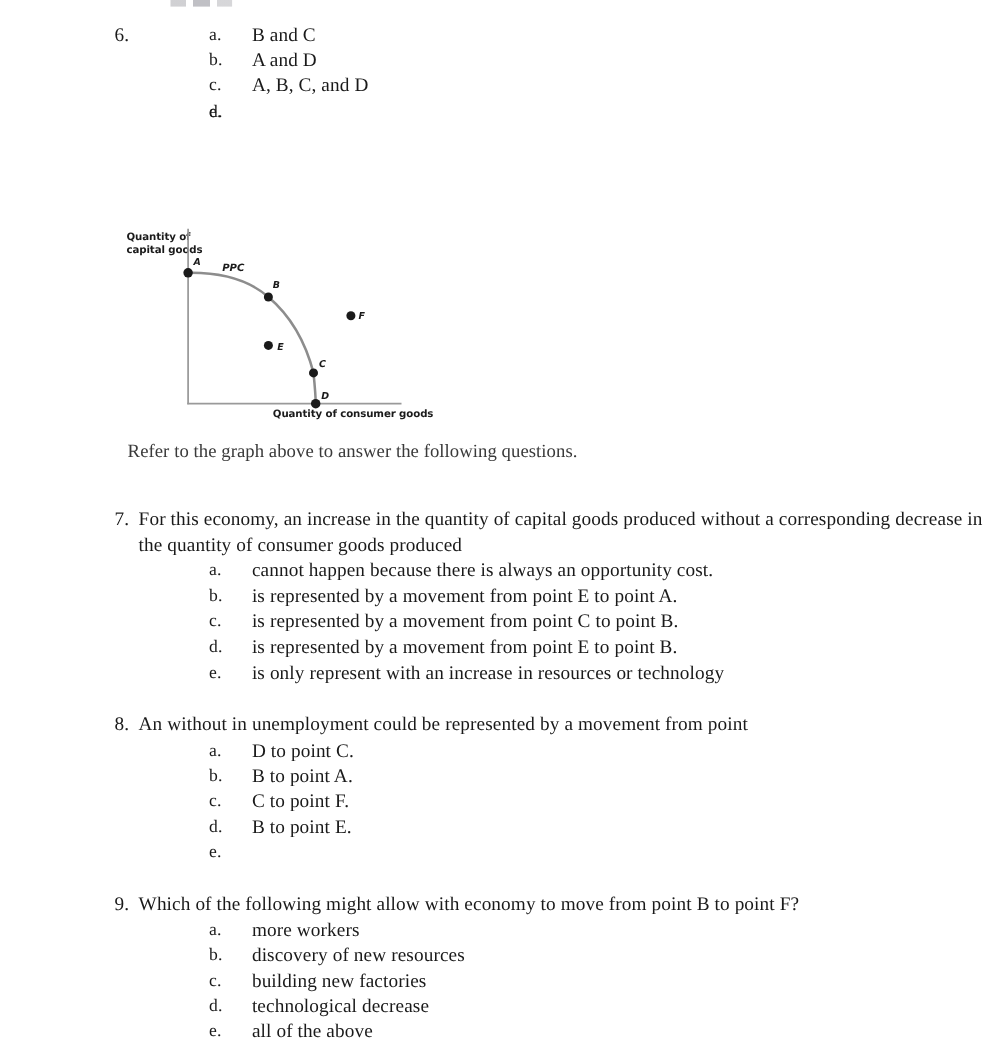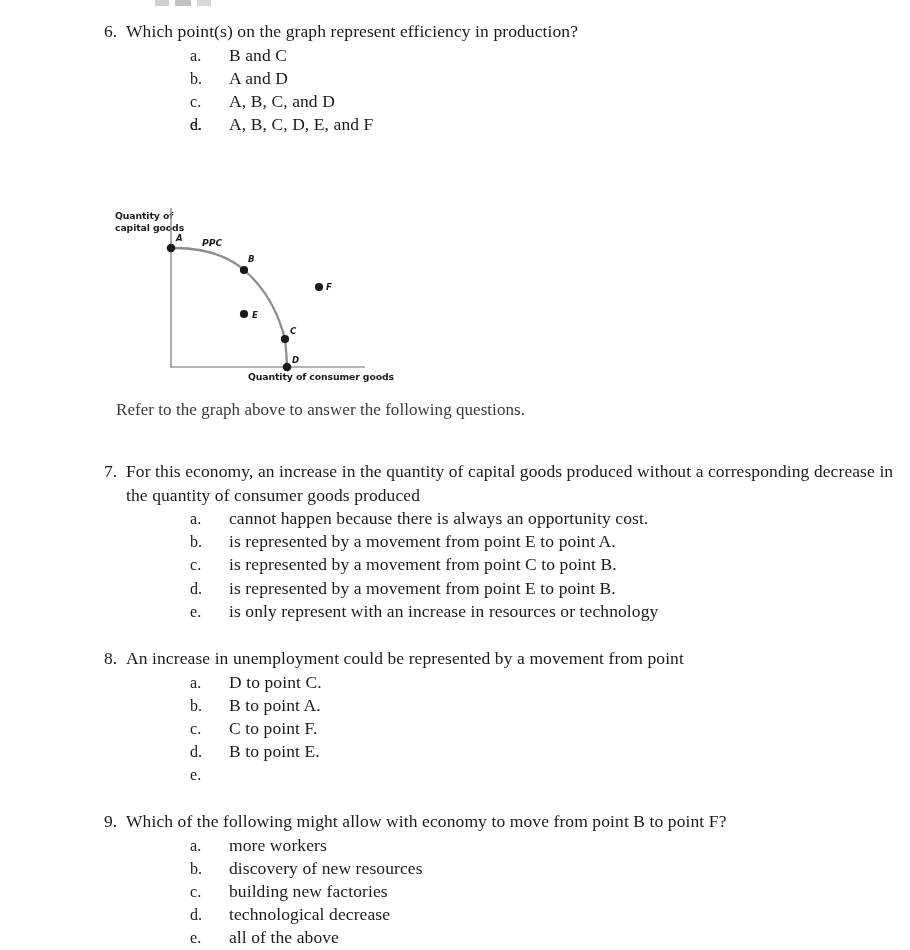--- a/index.html
+++ b/index.html
@@ -147,41 +147,39 @@
 </head>
 <body>
 
 <div class="page">
 
   <div class="top-artifact"></div>
 
   <div class="question" style="top:20px;">
     <div class="q-head">
       <span class="q-num">6.</span>
-      <span class="q-stem">Which point(s) on the graph represent efficiency in production?</span>
     </div>
     <ul class="options">
       <li class="option">
         <span class="opt-letter">a.</span>
         <span class="opt-text">B and C</span>
       </li>
       <li class="option">
         <span class="opt-letter">b.</span>
         <span class="opt-text">A and D</span>
       </li>
       <li class="option">
         <span class="opt-letter">c.</span>
         <span class="opt-text">A, B, C, and D</span>
       </li>
       <li class="option">
         <span class="opt-letter">d.</span>
       </li>
       <li class="option">
         <span class="opt-letter">e.</span>
-        <span class="opt-text">A, B, C, D, E, and F</span>
       </li>
     </ul>
   </div>
 
   <div class="figure">
 
     <div class="axis-label y-axis-label">
       <span>Quantity of</span><br>
       <span>capital goods</span>
     </div>
@@ -240,21 +238,21 @@
       <li class="option">
         <span class="opt-letter">e.</span>
         <span class="opt-text">is only represent with an increase in resources or technology</span>
       </li>
     </ul>
   </div>
 
   <div class="question wide" style="top:647px;">
     <div class="q-head">
       <span class="q-num">8.</span>
-      <span class="q-stem">An increase in unemployment could be represented by a movement from point</span>
+      <span class="q-stem">An without in unemployment could be represented by a movement from point</span>
     </div>
     <ul class="options">
       <li class="option">
         <span class="opt-letter">a.</span>
         <span class="opt-text">D to point C.</span>
       </li>
       <li class="option">
         <span class="opt-letter">b.</span>
         <span class="opt-text">B to point A.</span>
       </li>

